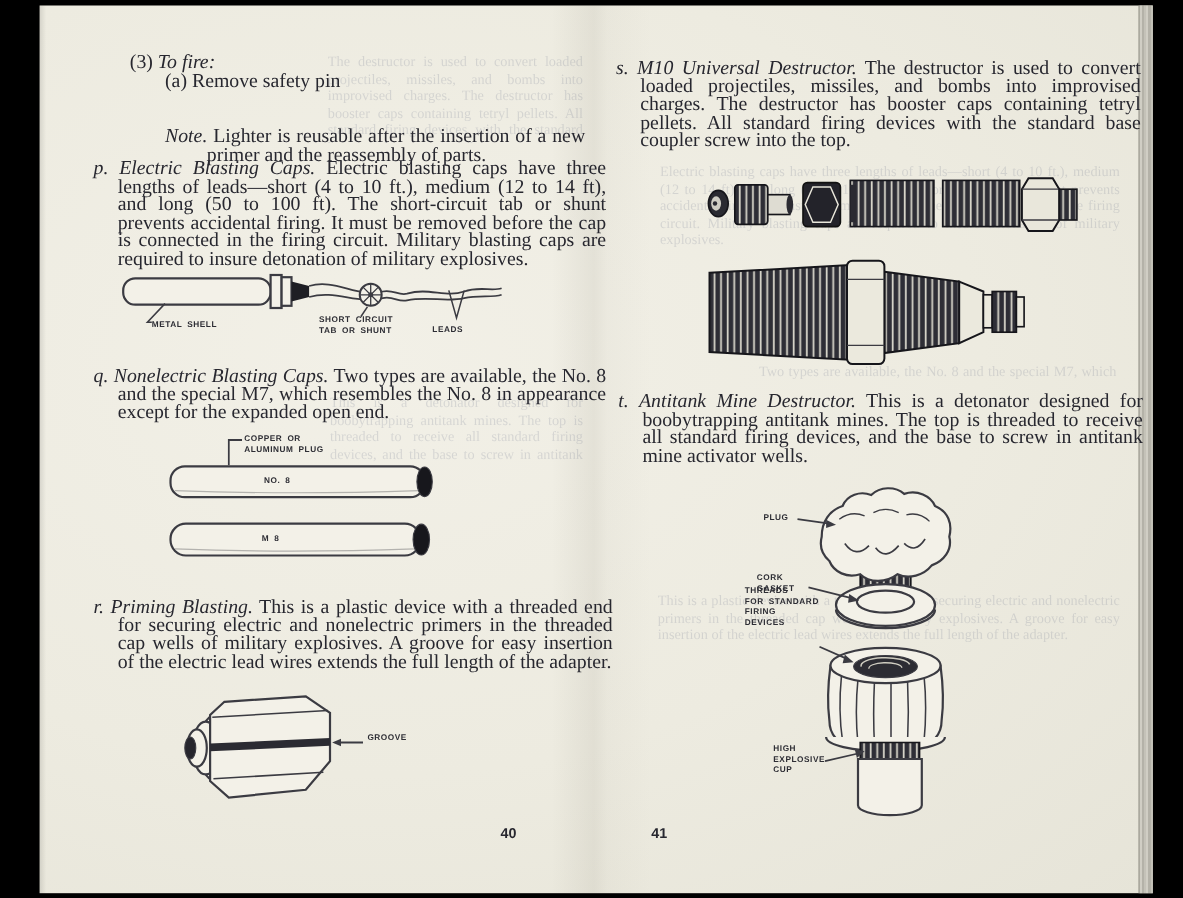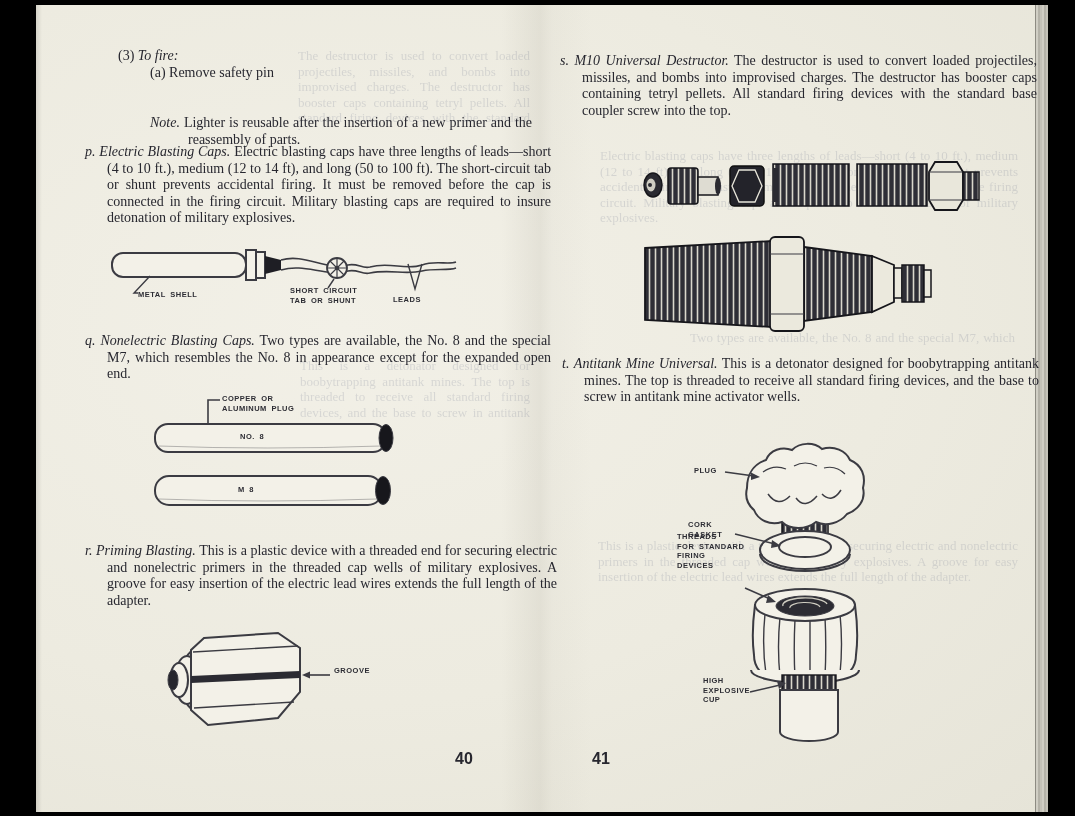--- a/index.html
+++ b/index.html
@@ -16,36 +16,36 @@
       radial-gradient(ellipse at 30% 40%, #f2f0e7 0%, #edebe0 55%, #e6e4d8 100%);
     overflow:hidden;
   }
   .content{position:absolute;left:-36px;top:-5px;width:1075px;height:816px;}
   .edge-strip{
     position:absolute;right:0;top:0;width:13px;height:100%;
     background:repeating-linear-gradient(90deg,#d0cec4 0 2px,#b4b2a8 2px 4px,#c4c2b8 4px 6px);
     border-left:1px solid #8d8b82;
   }
   .para{
-    position:absolute;font-size:14px;line-height:16.5px;color:#27272f;
+    position:absolute;font-size:18px;line-height:16.5px;color:#27272f;
     text-align:justify;z-index:2;
   }
   .hang{padding-left:22px;text-indent:-22px;}
   .lead{font-style:italic;}
   .sub{margin-left:32px;}
   .note{margin-left:32px;padding-left:38px;text-indent:-38px;text-align:justify;margin-top:34px;}
   .lbl{
     position:absolute;font-family:"Liberation Sans",sans-serif;font-weight:bold;
     font-size:7.5px;line-height:9.5px;letter-spacing:0.5px;word-spacing:2px;
     color:#2d2d34;white-space:pre-line;z-index:3;
   }
   .lbl.center{text-align:left;}
   .pagenum{
     position:absolute;font-family:"Liberation Sans",sans-serif;font-weight:bold;
-    font-size:16px;color:#27272f;z-index:2;
+    font-size:13px;color:#27272f;z-index:2;
   }
   .fig{position:absolute;z-index:2;}
   .ghost{
     position:absolute;font-size:13px;line-height:15.5px;color:#4f5878;
     text-align:justify;opacity:0.16;filter:blur(0.7px);overflow:hidden;
     z-index:1;pointer-events:none;
   }
   svg .ln{stroke:#3b3b42;fill:none;}
   svg .paper{fill:#f3f1e8;stroke:#3b3b42;}
 </style>
@@ -175,21 +175,21 @@
     <rect x="134" y="5" width="34" height="94" rx="5" fill="#ebe9dd" stroke="#16161b" stroke-width="1.8"></rect>
     <path d="M134,22 L168,22 M134,82 L168,82" stroke="#3b3b42" stroke-width="1.2" fill="none"></path>
     <polygon points="236,24 258,33 258,70 236,80" fill="#ebe9dd" stroke="#16161b" stroke-width="1.8"></polygon>
     <rect x="258" y="36" width="8" height="30" fill="#ebe9dd" stroke="#16161b" stroke-width="1.5"></rect>
     <rect x="266" y="33" width="22" height="37" fill="url(#kn2)" stroke="#16161b" stroke-width="1.5"></rect>
     <rect x="288" y="38" width="7" height="27" fill="#ebe9dd" stroke="#16161b" stroke-width="1.5"></rect>
   </svg>
 
   <div class="para hang" style="left:562px;top:356px;width:455px">
     <span class="lead">t.</span>
-    <span class="lead">Antitank Mine Universal.</span>
+    <span class="lead">Antitank Mine Destructor.</span>
     <span>This is a detonator designed for boobytrapping antitank mines. The top is threaded to receive all standard firing devices, and the base to screw in antitank mine activator wells.</span>
   </div>
 
   <svg class="fig" style="left:670px;top:438px" width="300" height="312" viewBox="0 0 300 312">
     <defs>
       <pattern id="kn3" width="6" height="6" patternUnits="userSpaceOnUse">
         <rect width="6" height="6" fill="#2e2e36"></rect>
         <line x1="1.5" y1="0" x2="1.5" y2="6" stroke="#d9d7cb" stroke-width="1.6"></line>
       </pattern>
     </defs>

